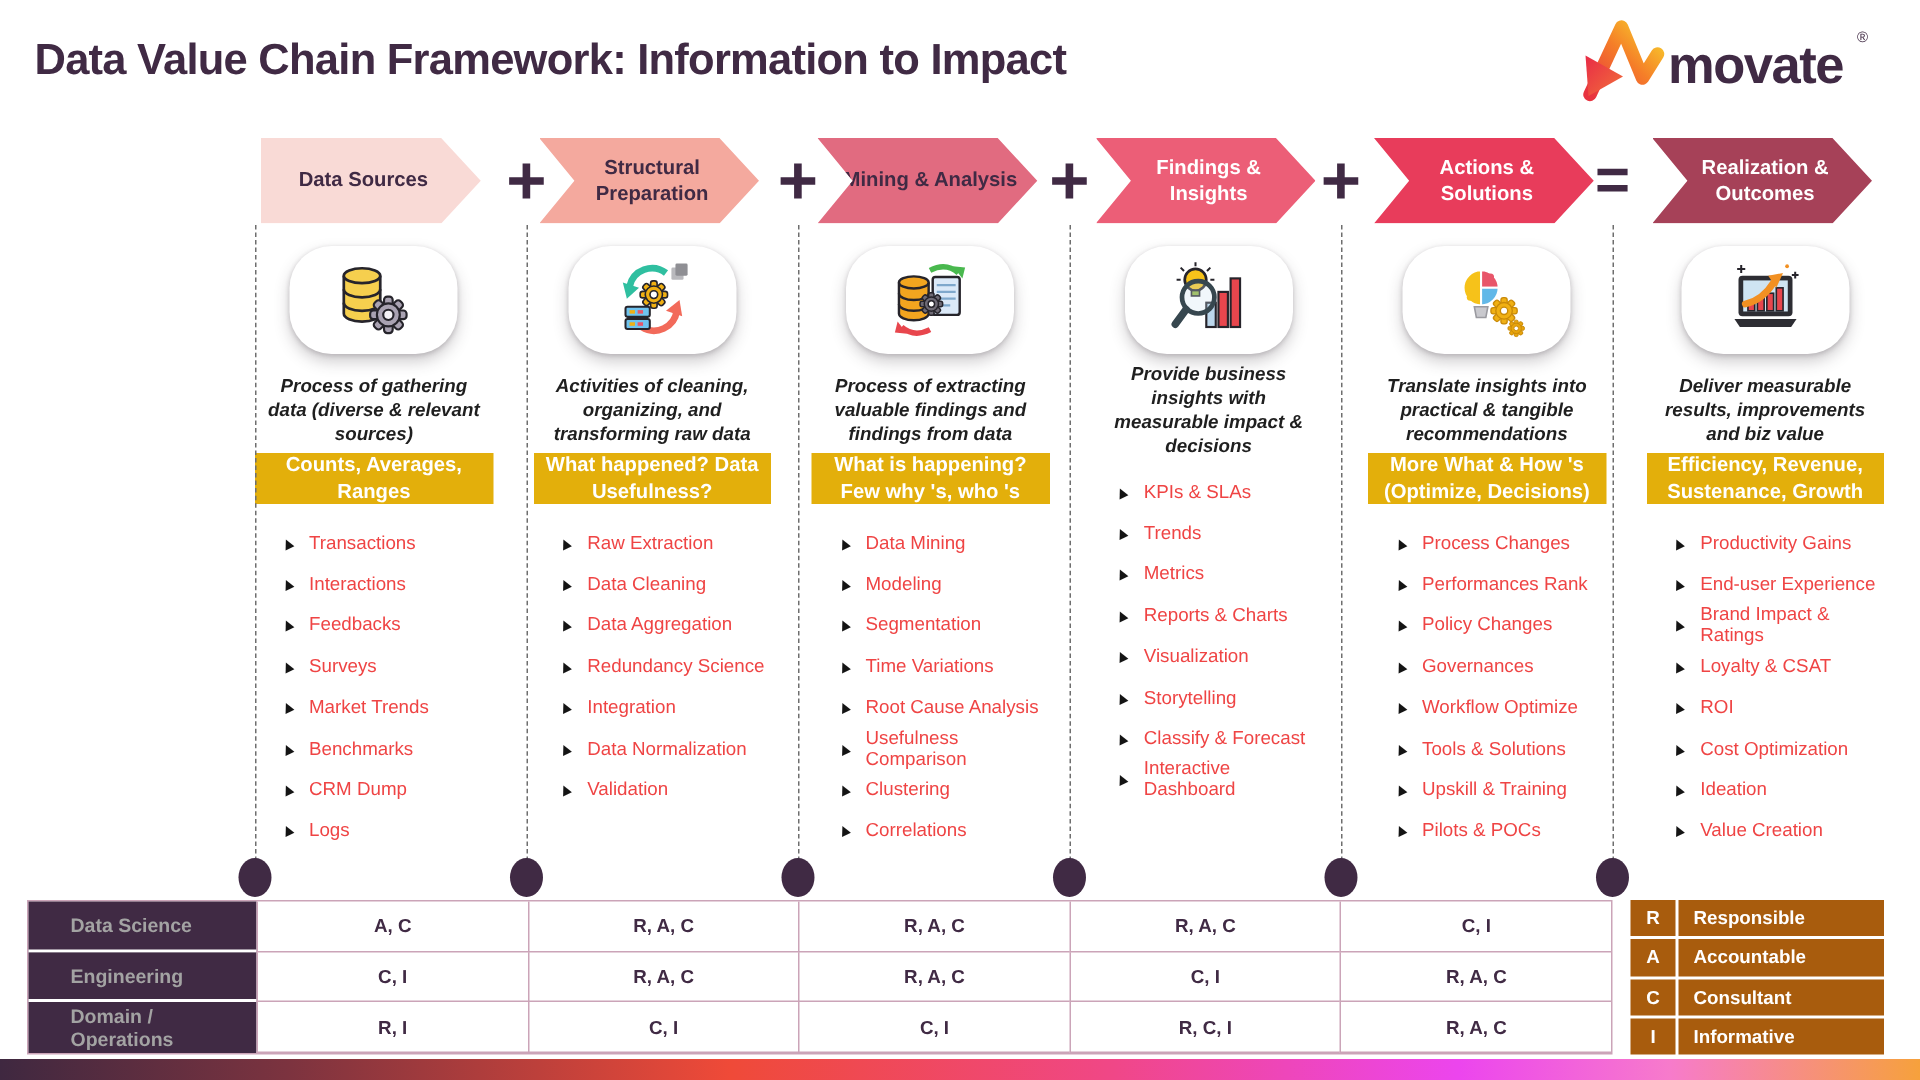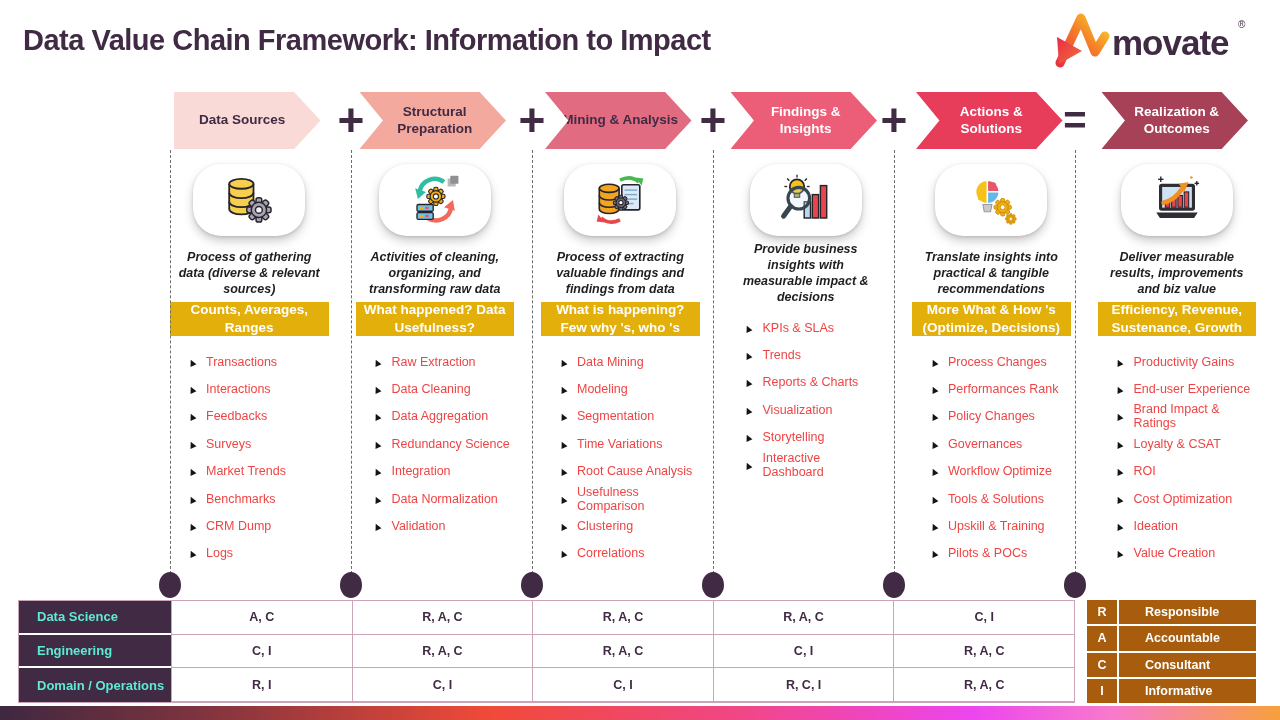--- a/index.html
+++ b/index.html
@@ -47,33 +47,33 @@
   .blt::before { content:"▶"; display:inline-block; font-size:8.5px; color:#141414; transform:rotate(-115deg); }
 
   
   .dash { position:absolute; top:150px; height:434px; width:0; border-left:1.5px dashed #6e6e6e; z-index:2; }
   .dot { position:absolute; top:572px; width:22px; height:26px; border-radius:50%; background:var(--plum,#402a44); z-index:2; }
 
   
   .raci { position:absolute; left:18px; top:600px; width:1057px; height:103px;
           display:grid; grid-template-columns:152px repeat(5,1fr); grid-auto-rows:1fr;
           border:1px solid var(--table-border,#cba4b8); background:#fff; }
-  .raci .hc { background:var(--plum,#402a44); color:#5eead4; font-weight:700; font-size:13px;
-              display:flex; align-items:center; padding-left:18px; border-bottom:2px solid #fff; }
+  .raci .hc { background:var(--plum,#402a44); color:#a3a3a3; font-weight:700; font-size:13px;
+              display:flex; align-items:center; padding-left:28px; border-bottom:2px solid #fff; }
   .raci .dc { display:flex; align-items:center; justify-content:center; font-weight:700; font-size:12.5px;
               color:var(--plum,#402a44); border-left:1px solid var(--table-border,#cba4b8);
               border-bottom:1px solid var(--table-border,#cba4b8); }
 
   
   .legend { position:absolute; left:1087px; top:600px; width:169px; height:103px;
             display:grid; grid-template-columns:30px 1fr; gap:2px; background:#fff; }
   .legend .k { background:var(--legend-brown,#a85c0d); color:#fff; font-weight:700; font-size:12.5px;
                display:flex; align-items:center; justify-content:center; }
   .legend .v { background:var(--legend-brown,#a85c0d); color:#fff; font-weight:700; font-size:12.5px;
-               display:flex; align-items:center; padding-left:26px; }
+               display:flex; align-items:center; padding-left:10px; }
 
   .bottombar { position:absolute; left:0; top:706px; width:1280px; height:14px;
     background:linear-gradient(90deg,#3f2840 0%,#7c333f 15%,#ef4a38 38%,#f04787 58%,#ec45ee 76%,#f77bcb 87%,#f6a13c 100%); }
 </style>
 </head>
 <body>
 
 <div id="slide">
 
   <div class="title">Data Value Chain Framework: Information to Impact</div>
@@ -341,29 +341,37 @@
         <li>
             <span class="blt"></span>
             <span>KPIs &amp; SLAs</span>
           </li>
         <li>
             <span class="blt"></span>
             <span>Trends</span>
           </li>
         <li>
             <span class="blt"></span>
+            <span>Metrics</span>
+          </li>
+        <li>
+            <span class="blt"></span>
             <span>Reports &amp; Charts</span>
           </li>
         <li>
             <span class="blt"></span>
             <span>Visualization</span>
           </li>
         <li>
             <span class="blt"></span>
             <span>Storytelling</span>
+          </li>
+        <li>
+            <span class="blt"></span>
+            <span>Classify &amp; Forecast</span>
           </li>
         <li>
             <span class="blt"></span>
             <span>Interactive Dashboard</span>
           </li>
       </ul>
     </div>
 
     <div class="col">
       <div class="arr a4">Actions &amp; Solutions</div>

